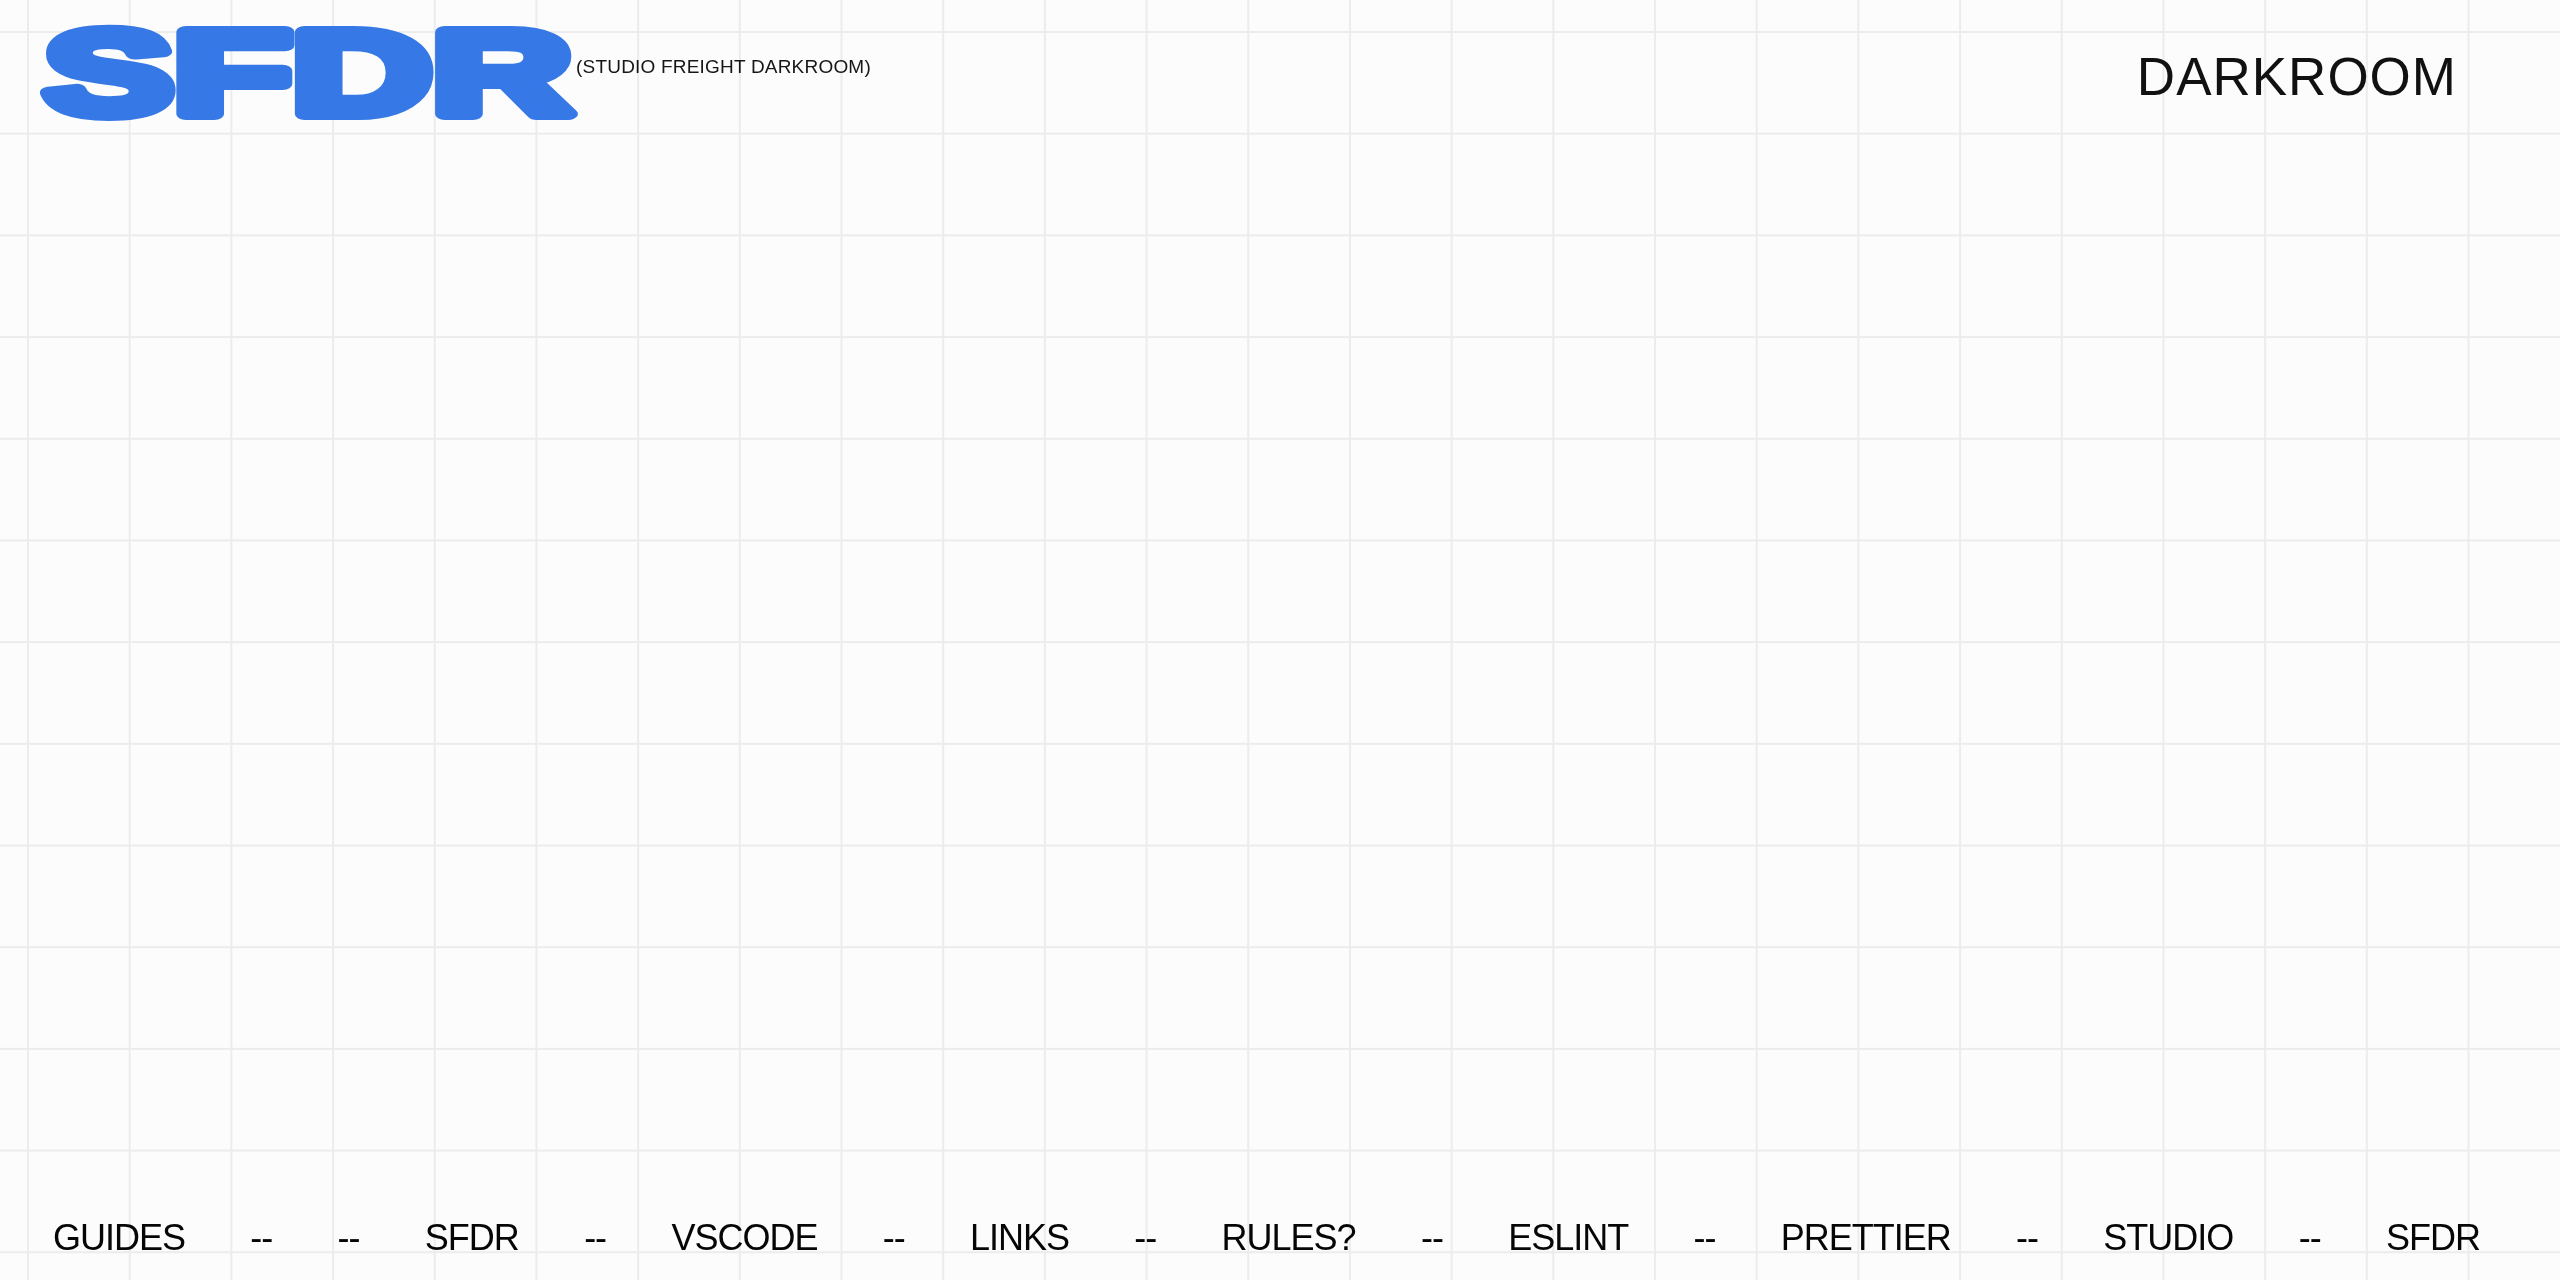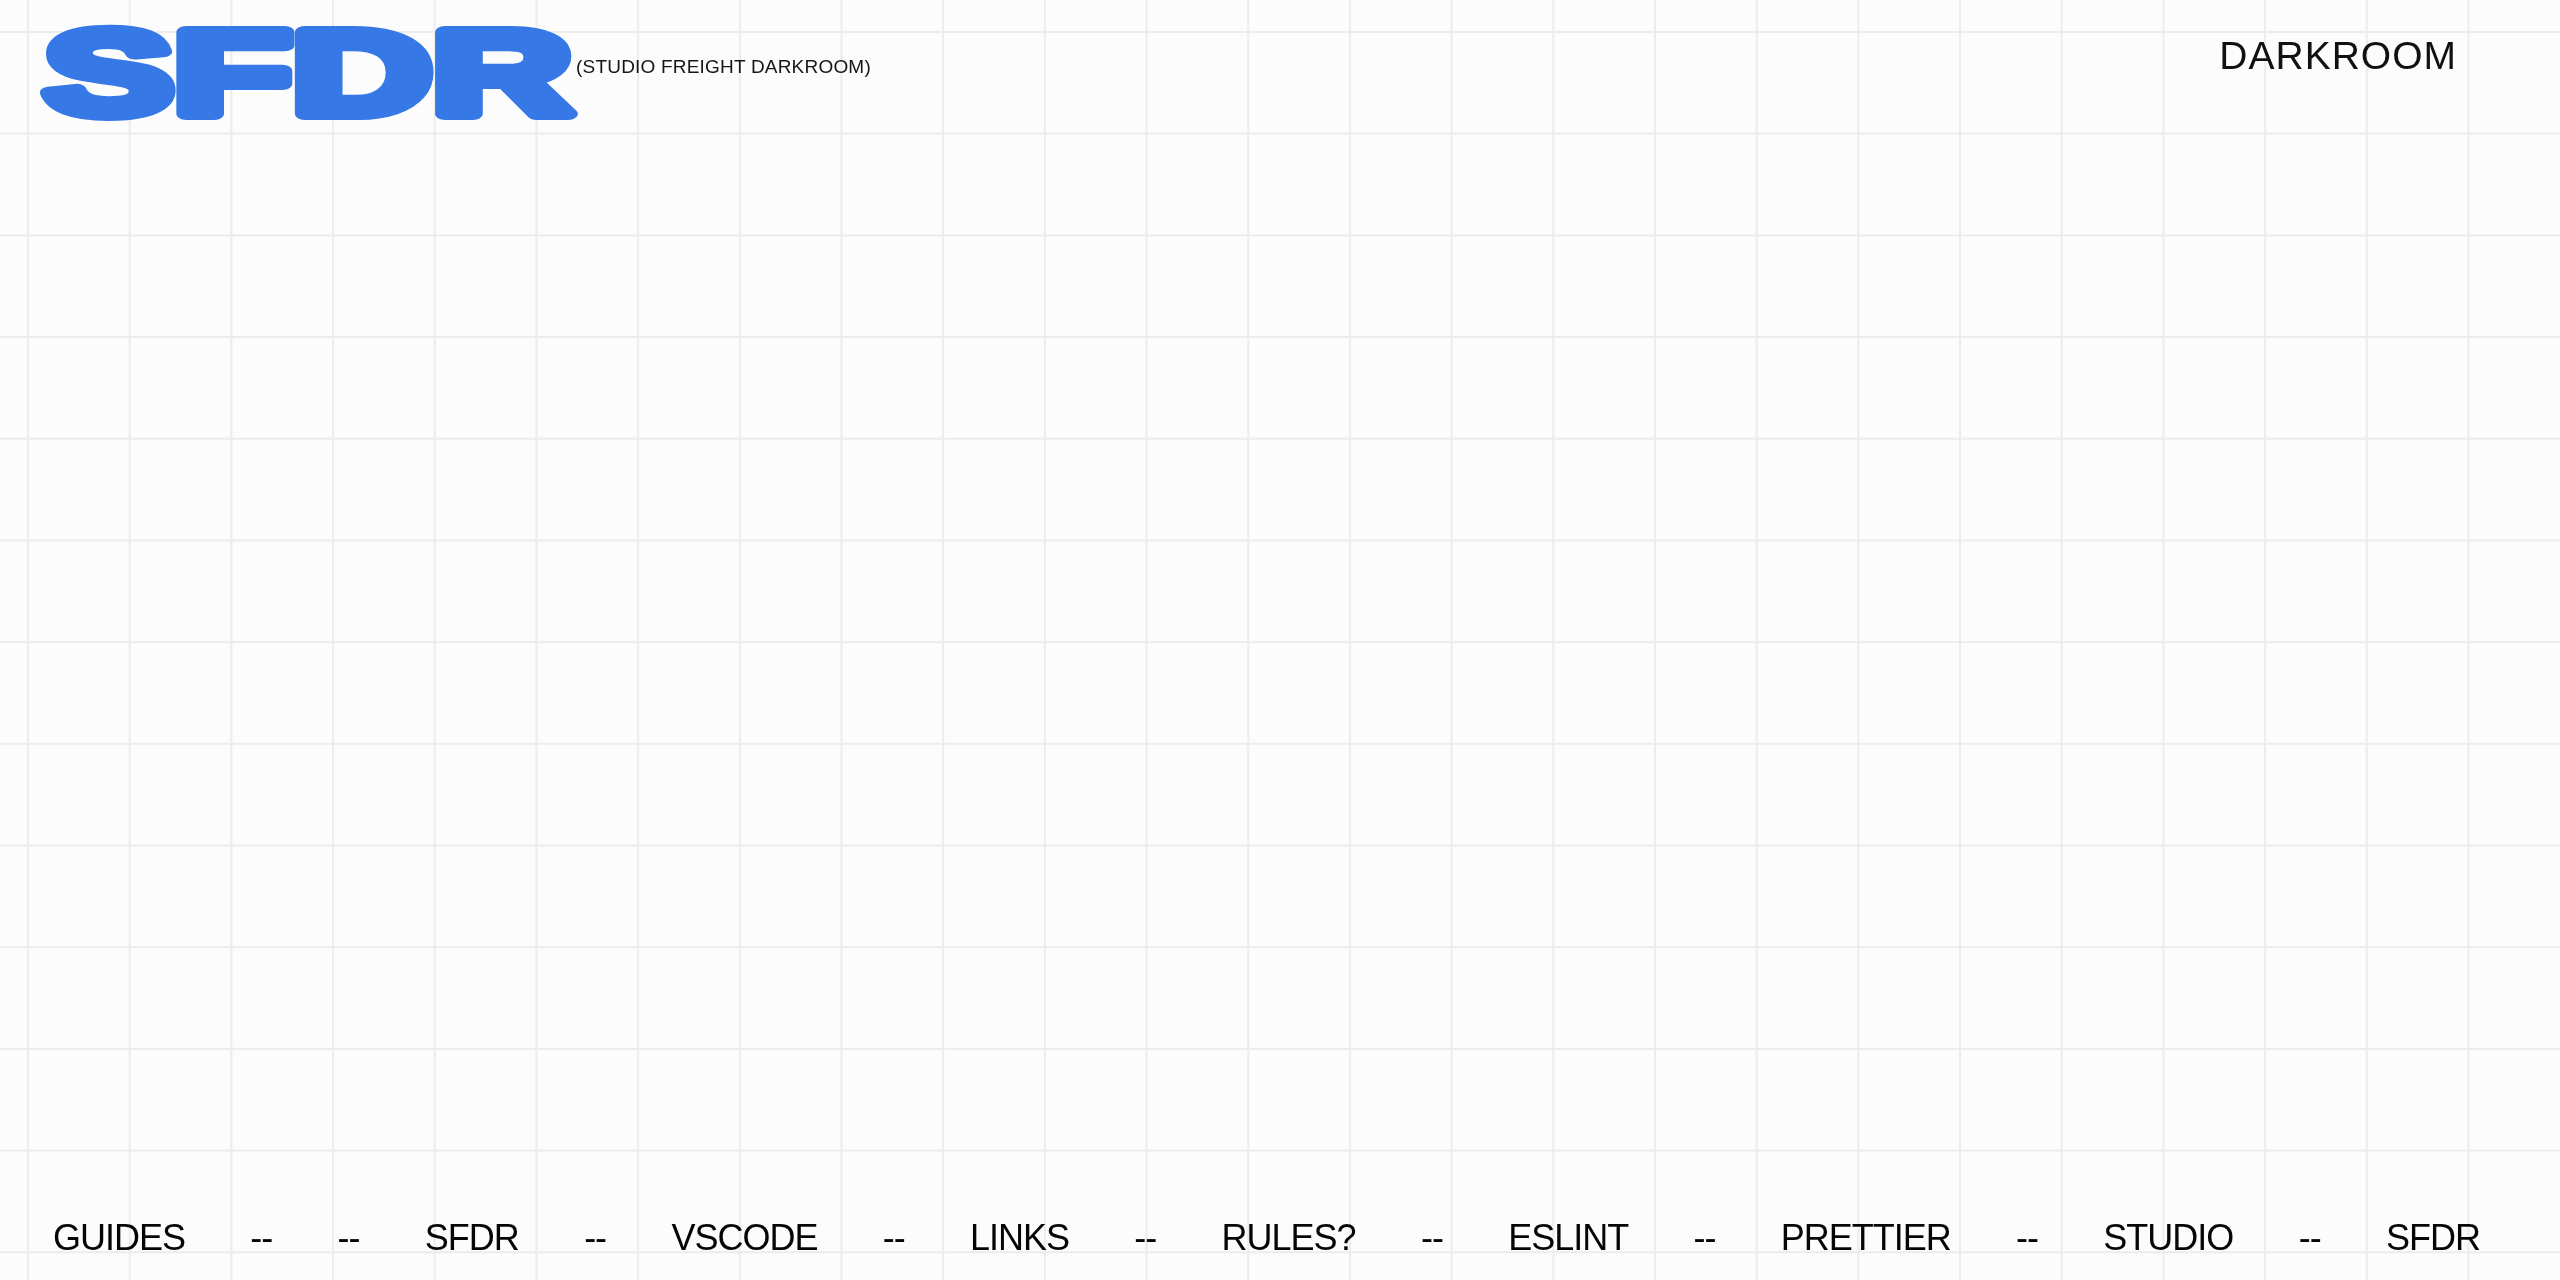--- a/index.html
+++ b/index.html
@@ -46,22 +46,22 @@
     left:576px;top:29px;
     font-size:19px;
     line-height:1.1;
     letter-spacing:0.2px;
     color:#161616;
     white-space:nowrap;
     margin-top:28px;
   }
   .wordmark{
     position:absolute;
-    top:36px;right:103px;
-    font-size:39px;
+    top:50px;right:103px;
+    font-size:53px;
     line-height:1;
     letter-spacing:1px;
     color:#111;
     white-space:nowrap;
   }
   .marquee{
     position:absolute;
     left:53px;bottom:22px;
     width:2427px;
     display:flex;

